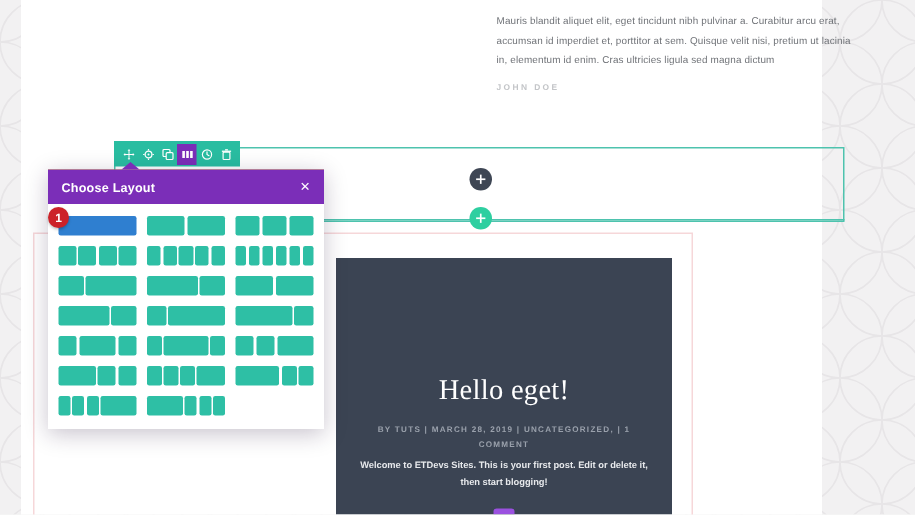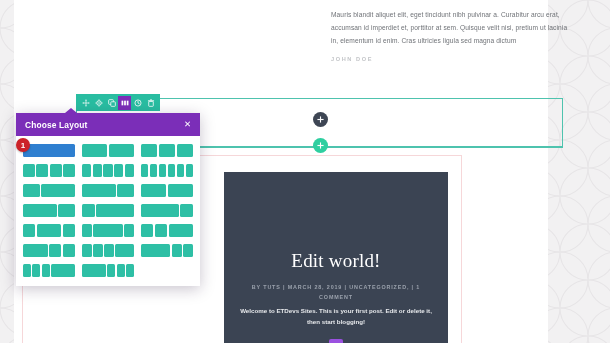--- a/index.html
+++ b/index.html
@@ -186,21 +186,21 @@
     bottom: 0;
     width: 14px;
     height: 4px;
     background: #9b51e0;
     border-radius: 2px 2px 0 0;
   }
 
   
   .layout-modal {
     position: absolute;
-    left: 16px;
+    left: 32px;
     top: 113px;
     width: 184px;
     z-index: 60;
     box-shadow: 0 3px 14px rgba(40,20,60,0.25);
     background: #eab308;
   }
   .layout-modal .modal-header {
     position: relative;
     height: 23px;
     background: #7b2eb8;
@@ -361,21 +361,21 @@
     <div class="tbtn">
       <svg width="8" height="8" viewBox="0 0 12 12">
         <rect x="2.6" y="3.6" width="6.8" height="7.4" rx="0.8" fill="none" stroke="#ffffff" stroke-width="1.2"></rect>
         <rect x="1.4" y="2.1" width="9.2" height="1.3" fill="#ffffff"></rect>
         <rect x="4.6" y="0.7" width="2.8" height="1.3" fill="#ffffff"></rect>
       </svg>
     </div>
   </div>
 
   <div class="post-card">
-    <h2 class="post-title">Edit world!</h2>
+    <h2 class="post-title">Hello eget!</h2>
     <div class="post-meta">BY TUTS | MARCH 28, 2019 | UNCATEGORIZED, | 1 COMMENT</div>
     <div class="post-excerpt">Welcome to ETDevs Sites. This is your first post. Edit or delete it, then start blogging!</div>
     <div class="purple-nub"></div>
   </div>
 
   <div class="layout-modal">
     <div class="modal-header">
       <div class="modal-arrow"></div>
       <span class="modal-title">Choose Layout</span>
       <span class="modal-close">✕</span>

